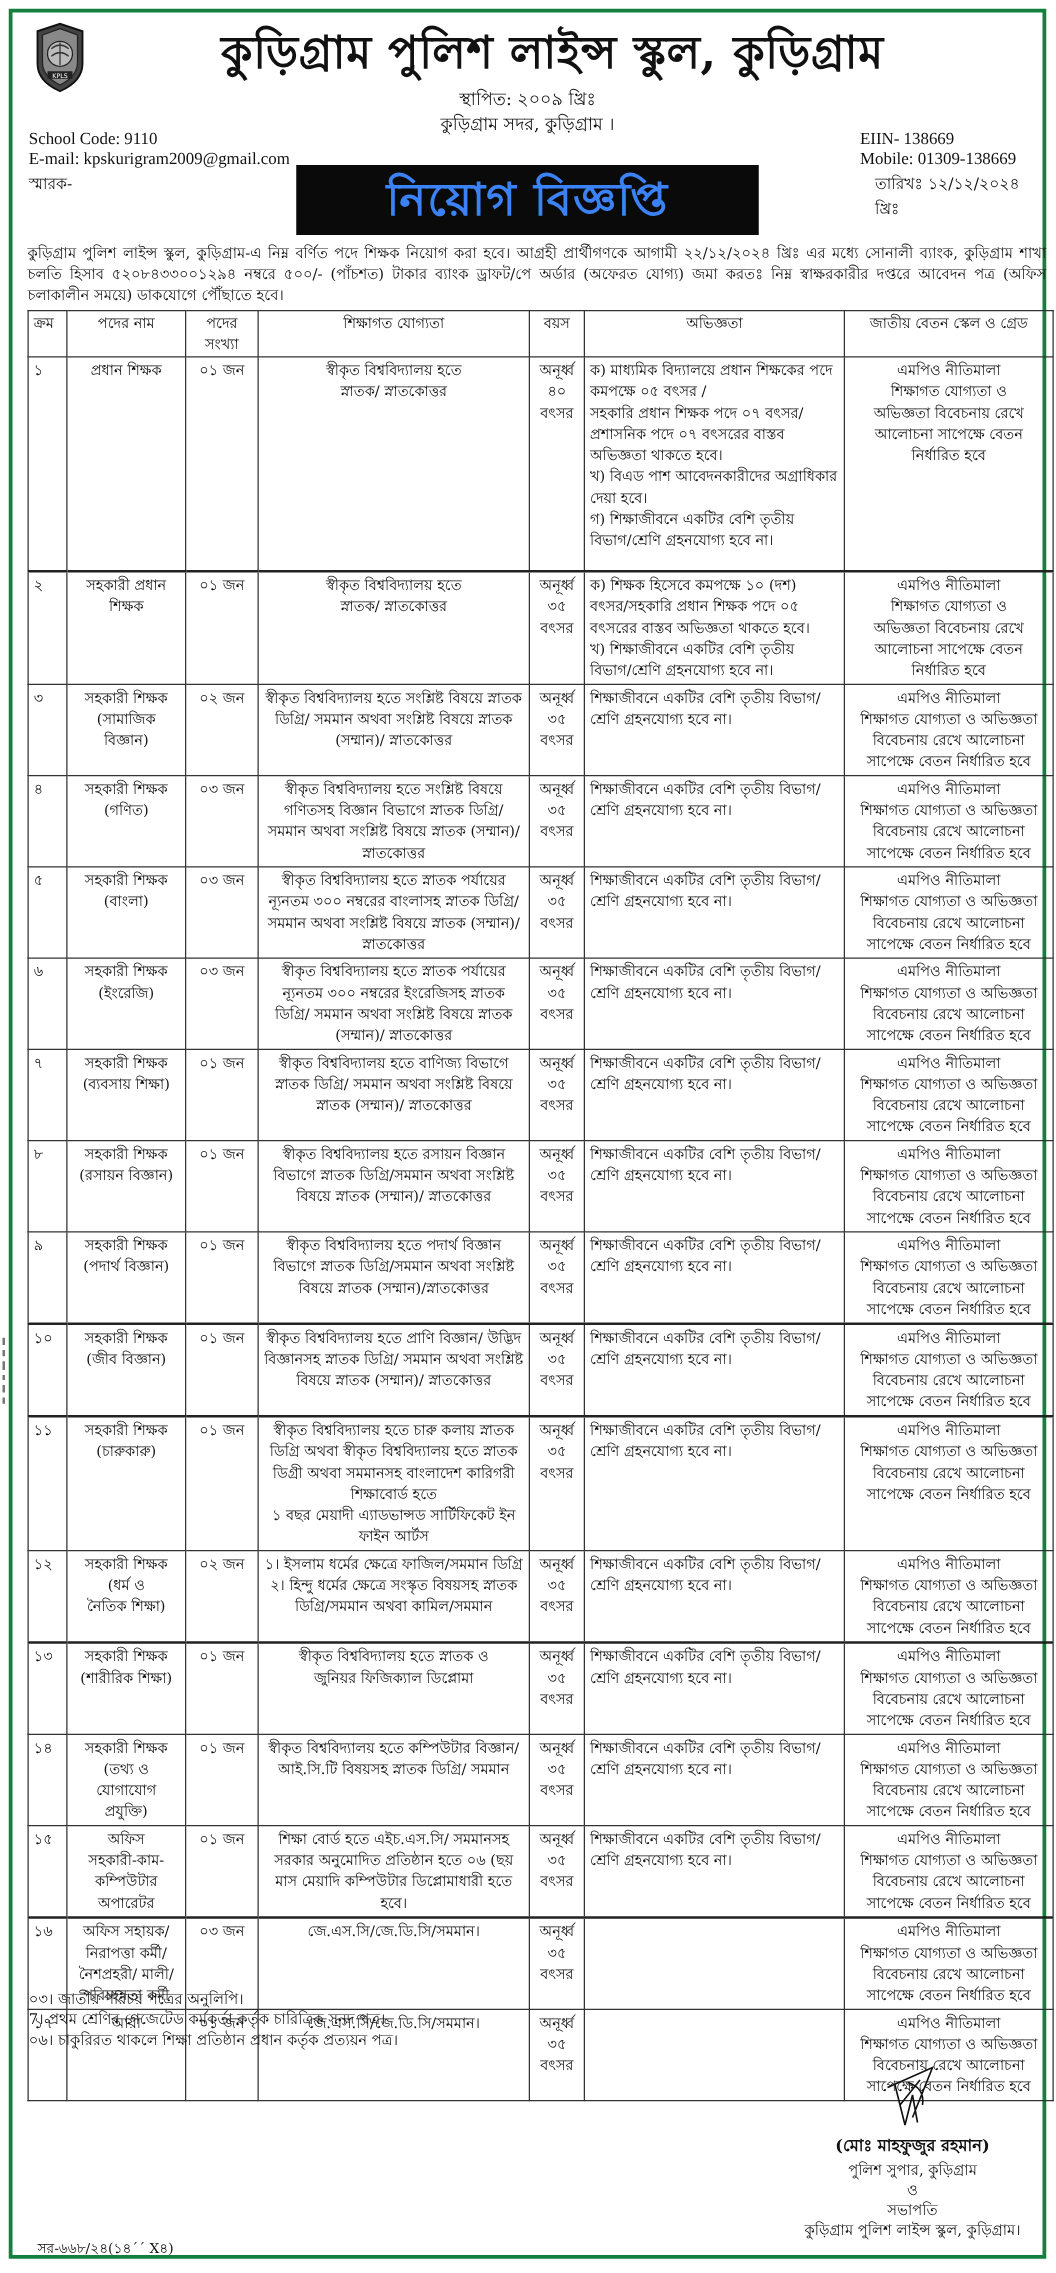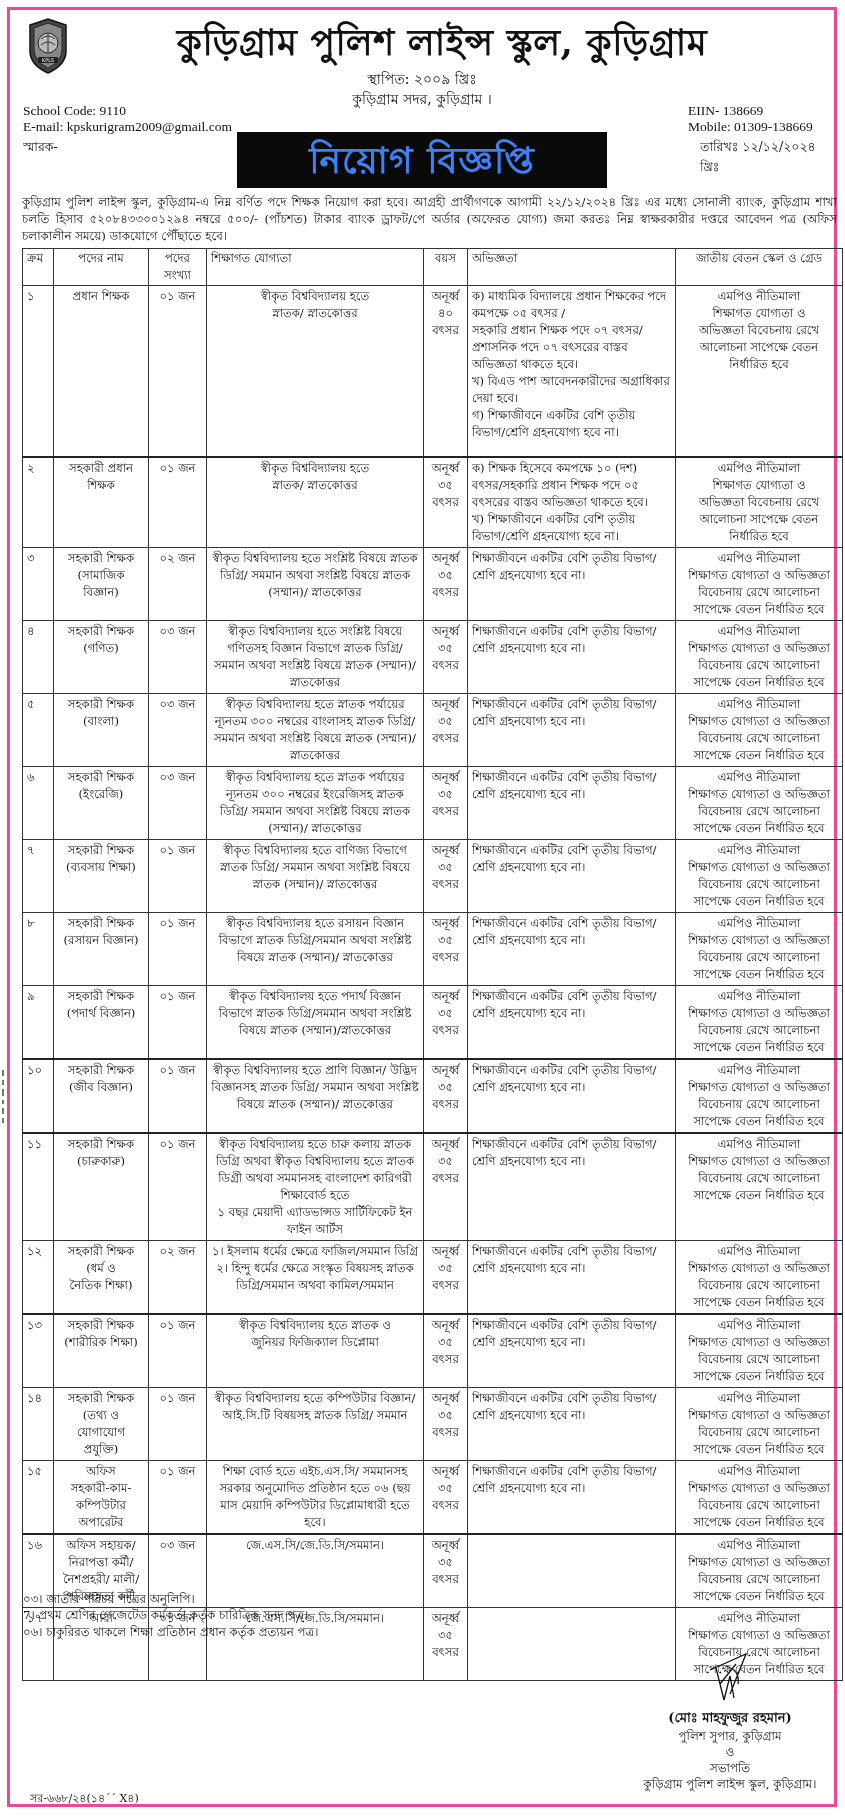--- a/index.html
+++ b/index.html
@@ -1,21 +1,21 @@
 <!DOCTYPE html>
 <html><head>
   <meta charset="utf-8">
   <style>
     * { box-sizing: border-box; margin: 0; padding: 0; }
     html, body { width: 845px; height: 1818px; background: #ffffff; overflow: hidden; }
     body { font-family: "DejaVu Serif", "Liberation Serif", serif; color: #111; position: relative; }
 
     .page-frame {
       position: absolute; left: 7px; top: 7px; width: 830px; height: 1800px;
-      border: 3px solid #ec4899; background: #fff;
+      border: 3px solid #15803d; background: #fff;
     }
 
     
     .logo {
       position: absolute; left: 16px; top: 7px; width: 44px; height: 58px;
     }
     .school-title {
       position: absolute; left: 0; right: 0; top: 10px; text-align: center;
       font-size: 36px; font-weight: bold; letter-spacing: 0.5px; line-height: 44px;
       padding-left: 40px;
@@ -52,21 +52,21 @@
     }
     .job-table th { font-weight: normal; height: 20px; padding-top: 1px; padding-bottom: 1px; }
     .job-table tbody tr.thick-top td { border-top: 2px solid #222; }
     .c-sl { width: 31px; text-align: left; }
     .c-post { width: 95px; text-align: center; }
     .c-count { width: 58px; text-align: center; }
     .c-qual { width: 217px; text-align: center; }
     .c-age { width: 44px; text-align: center; }
     .c-exp { width: 208px; text-align: left; }
     .c-pay { width: 167px; text-align: center; }
-    th.c-qual, th.c-exp { text-align: left; }
+    th.c-qual, th.c-exp { text-align: center; }
     .multiline { white-space: pre-line; }
 
     
     .conditions { position: absolute; left: 13px; top: 1581px; width: 500px; }
     .conditions-title { font-size: 13px; font-weight: bold; line-height: 20px; }
     .conditions-list { list-style: none; font-size: 11.8px; line-height: 16.3px; }
 
     
     .signature-block { position: absolute; left: 600px; top: 1640px; width: 240px; text-align: center; }
     .signature-mark { display: block; margin: 0 auto; width: 60px; height: 56px; }

